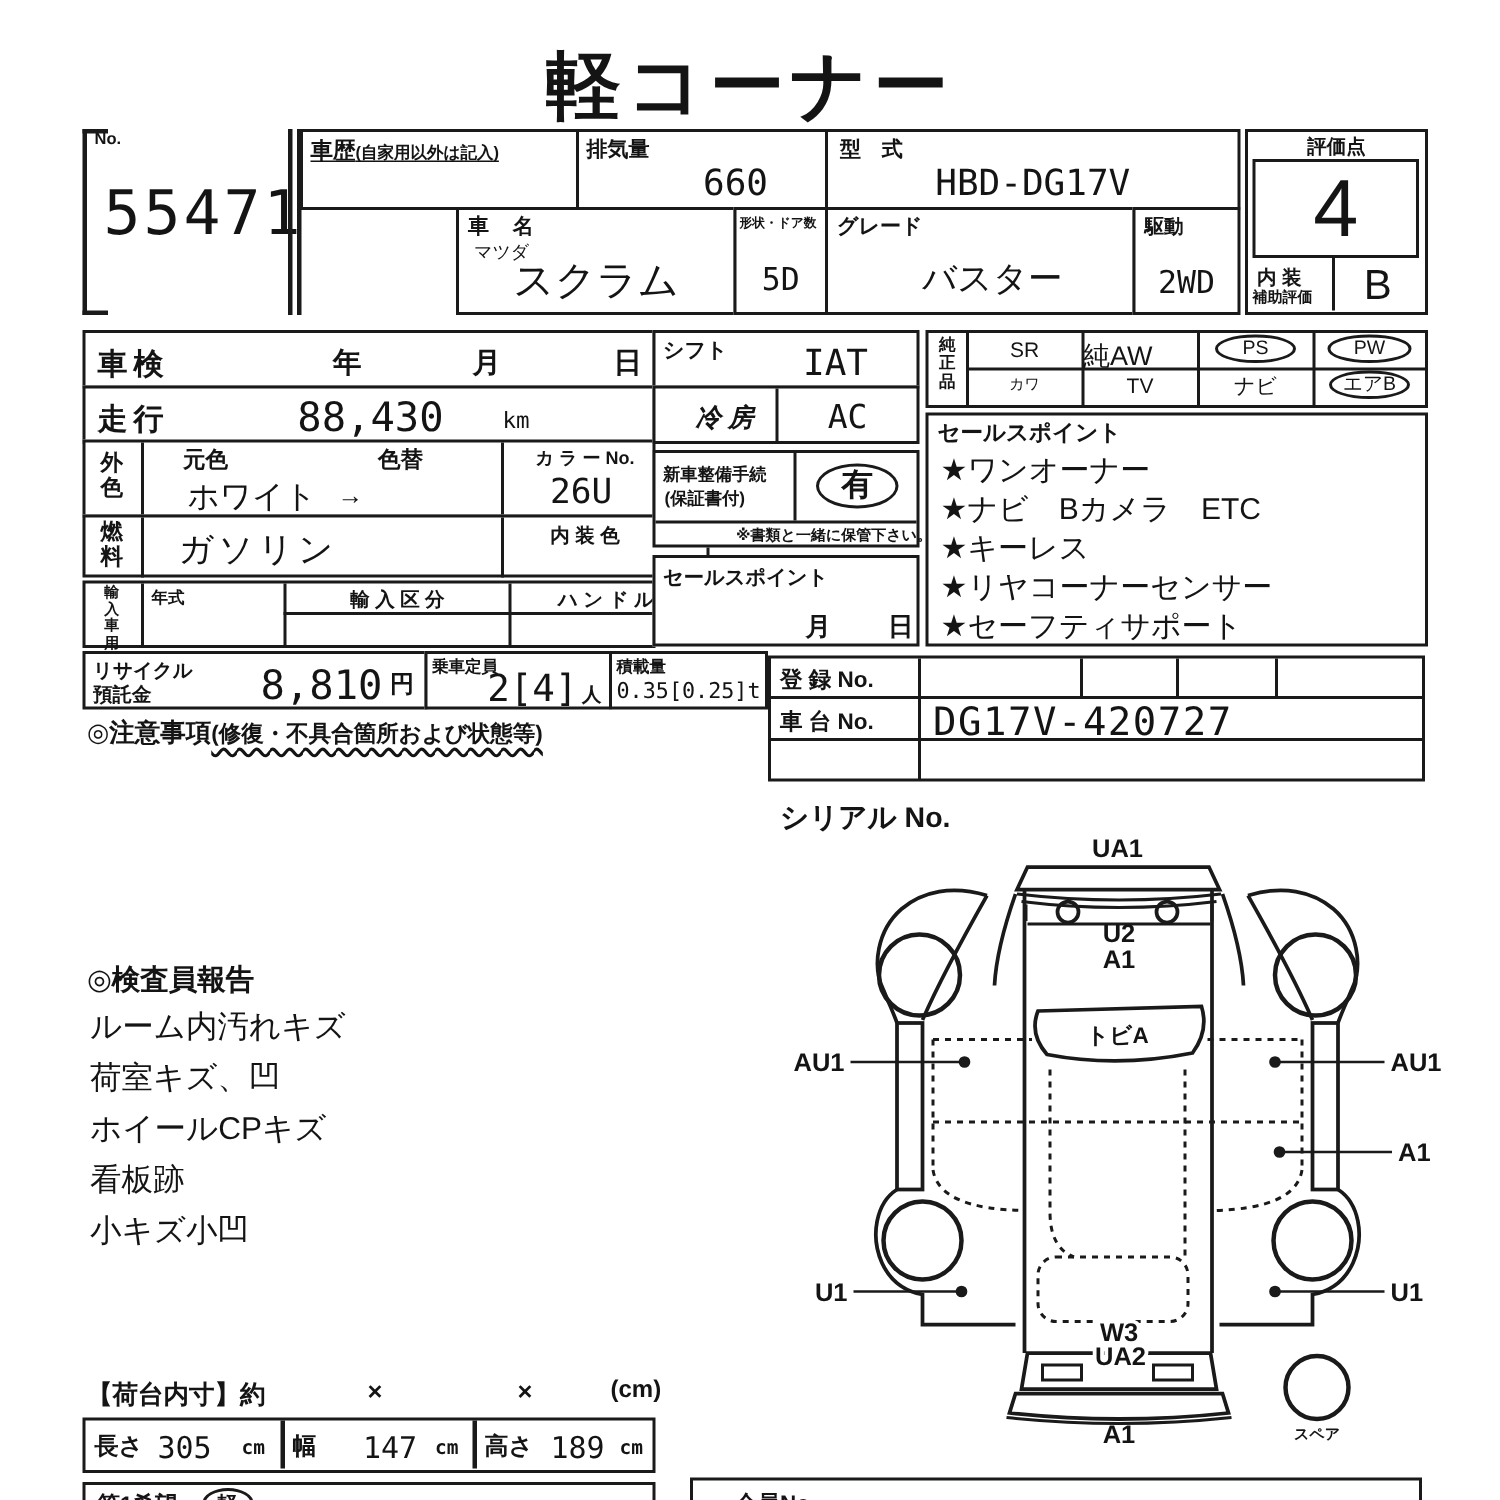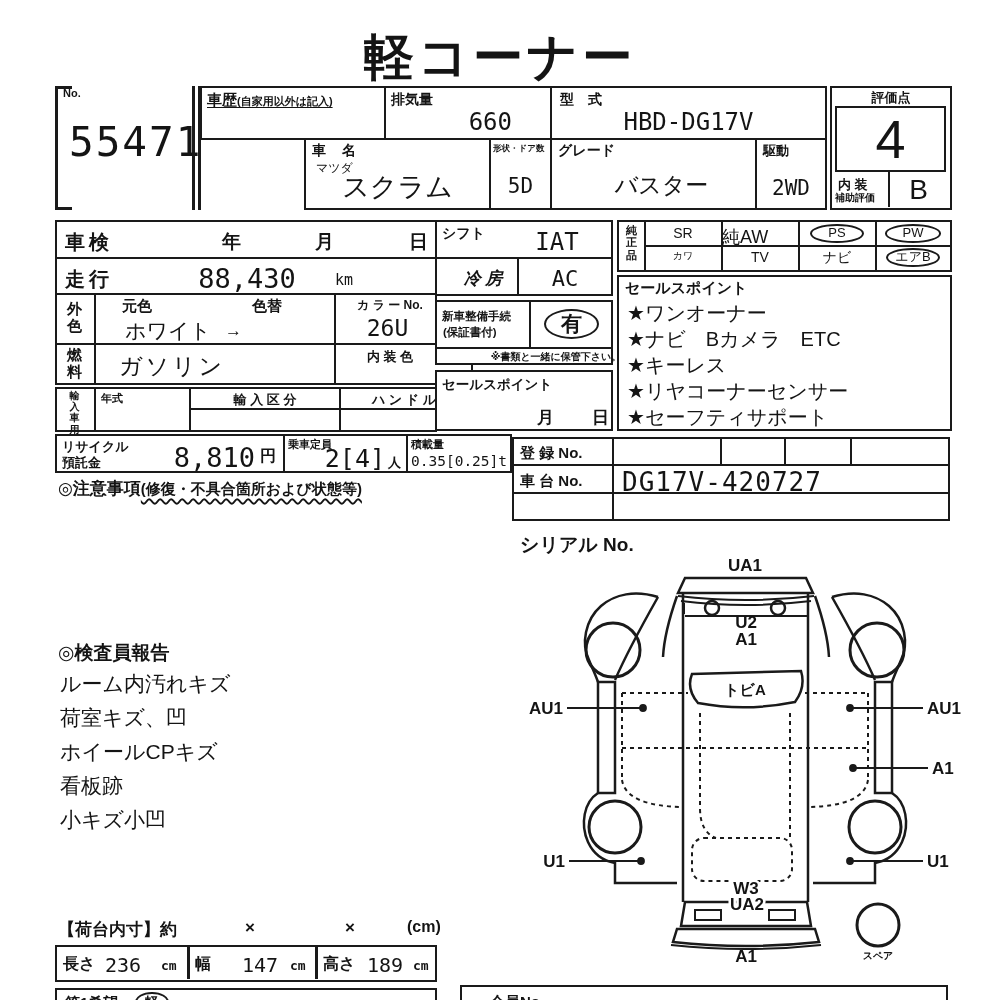--- a/index.html
+++ b/index.html
@@ -293,21 +293,21 @@
   </svg>
 
   <div class="abs" style="left:55px;top:918px;width:382px;height:24px;">
     <span class="abs lbl" style="left:3px;top:0;font-size:17px;">【荷台内寸】約</span>
     <span class="abs lbl" style="left:190px;top:0;font-size:17px;">×</span>
     <span class="abs lbl" style="left:290px;top:0;font-size:17px;">×</span>
     <span class="abs lbl" style="left:352px;top:0;font-size:16px;">(cm)</span>
   </div>
   <div class="bx b25" style="left:55px;top:945px;width:382px;height:37px;">
     <span class="abs lbl" style="left:6px;top:7px;font-size:16px;">長さ</span>
-    <span class="abs mono" style="left:48px;top:6px;font-size:20px;">236</span>
+    <span class="abs mono" style="left:48px;top:6px;font-size:20px;">305</span>
     <span class="abs mono lbl" style="left:104px;top:11px;font-size:13px;">cm</span>
     <div class="line" style="left:130px;top:0;width:2.5px;height:32px;"></div>
     <span class="abs lbl" style="left:138px;top:7px;font-size:16px;">幅</span>
     <span class="abs mono" style="left:185px;top:6px;font-size:20px;">147</span>
     <span class="abs mono lbl" style="left:233px;top:11px;font-size:13px;">cm</span>
     <div class="line" style="left:258px;top:0;width:2.5px;height:32px;"></div>
     <span class="abs lbl" style="left:266px;top:7px;font-size:16px;">高さ</span>
     <span class="abs mono" style="left:310px;top:6px;font-size:20px;">189</span>
     <span class="abs mono lbl" style="left:356px;top:11px;font-size:13px;">cm</span>
   </div>

